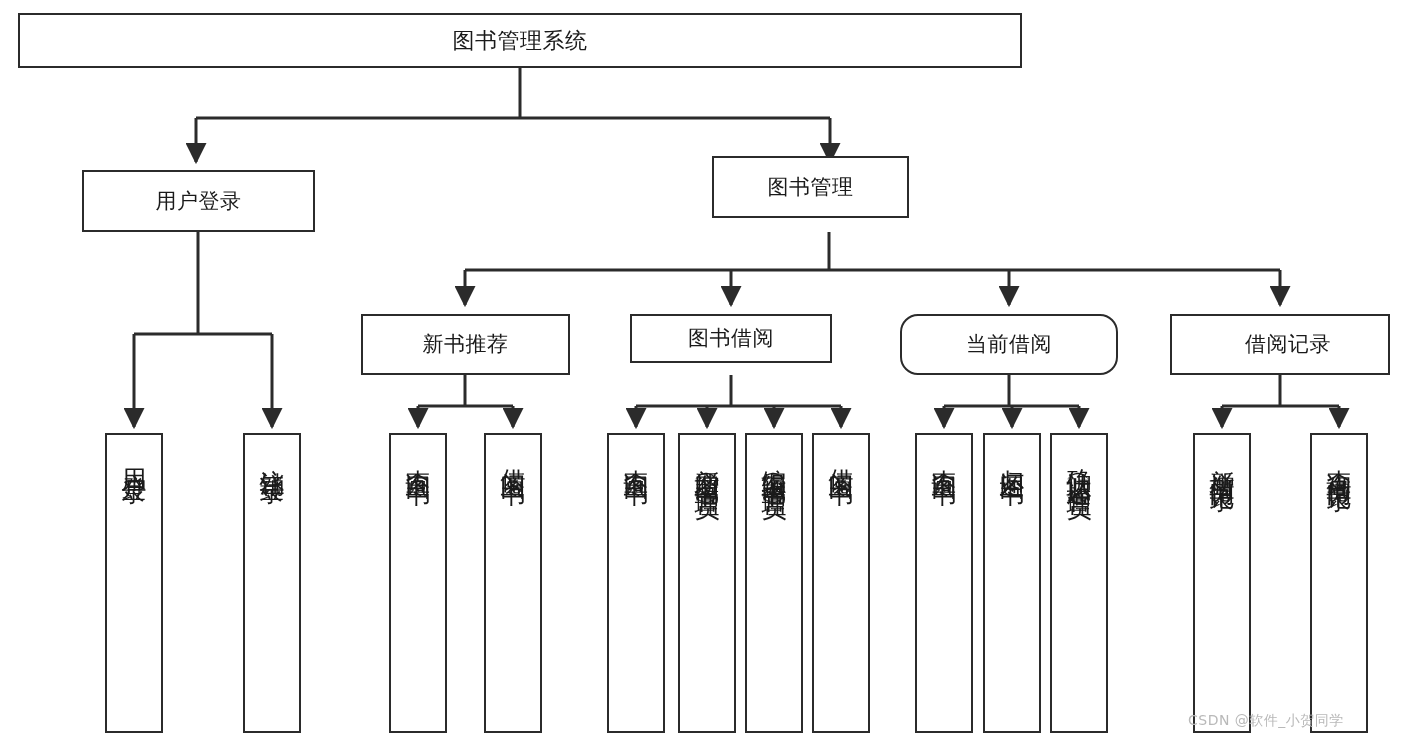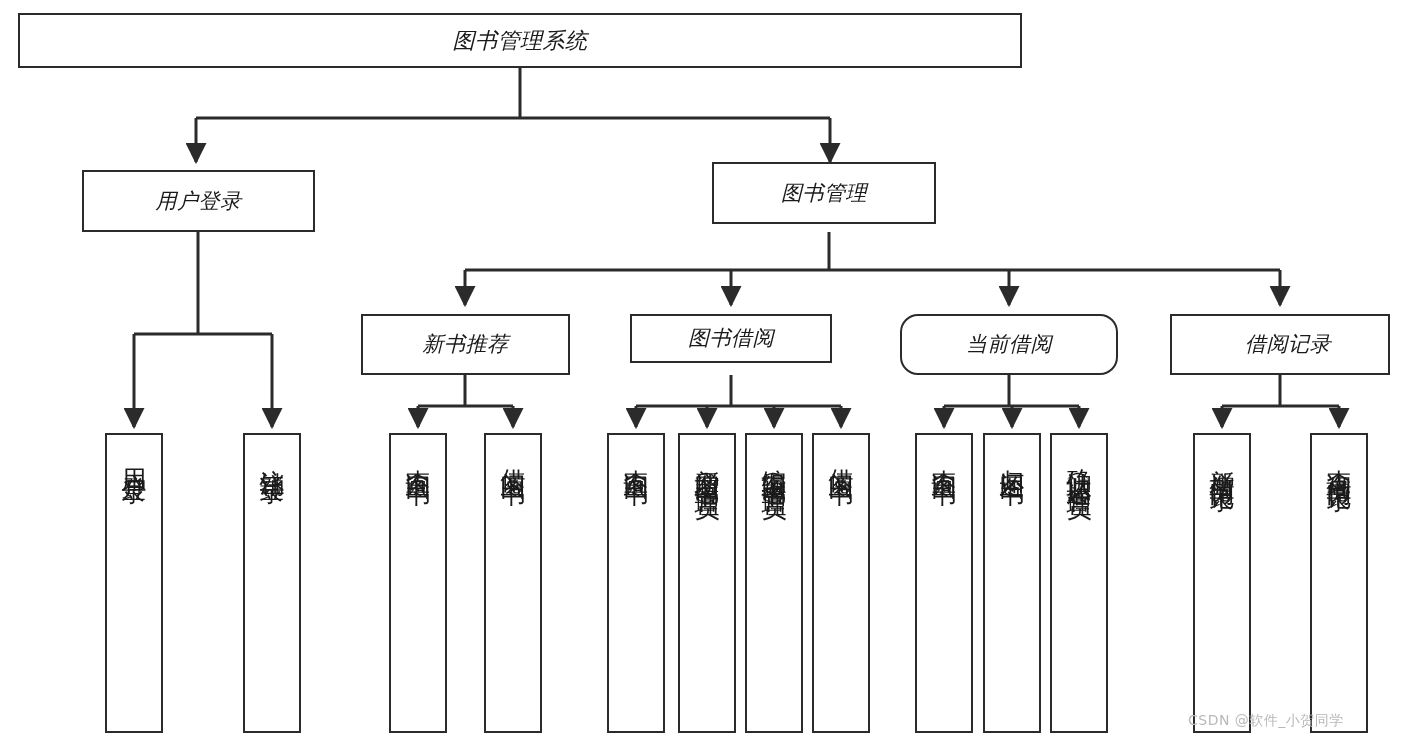--- a/index.html
+++ b/index.html
@@ -38,21 +38,20 @@
   .node-label {
     display: block;
     text-align: center;
     line-height: 1.18;
     letter-spacing: 0.5px;
   }
   
   .node.h .node-label {
     font-size: 21px;
     writing-mode: horizontal-tb;
-    font-style: italic;
   }
   #node-root .node-label {
     font-size: 22px;
   }
   
   .node.v {
     align-items: flex-start;
     padding-top: 14px;
   }
   .node.v .node-label {
@@ -130,21 +129,21 @@
   </svg>
 
   <div class="node h" id="node-root" style="left:18px; top:13px; width:1004px; height:55px;">
     <span class="node-label">图书管理系统</span>
   </div>
 
   <div class="node h" id="node-user-login" style="left:82px; top:170px; width:233px; height:62px;">
     <span class="node-label">用户登录</span>
   </div>
 
-  <div class="node h" id="node-book-management" style="left:712px; top:162px; width:224px; height:62px;">
+  <div class="node h" id="node-book-management" style="left:712px; top:156px; width:197px; height:62px;">
     <span class="node-label">图书管理</span>
   </div>
 
   <div class="node h" id="node-new-book-recommend" style="left:361px; top:314px; width:209px; height:61px;align-items:center;">
     <span class="node-label">新书推荐</span>
   </div>
 
   <div class="node h" id="node-book-borrow" style="left:630px; top:314px; width:202px; height:49px;">
     <span class="node-label">图书借阅</span>
   </div>

